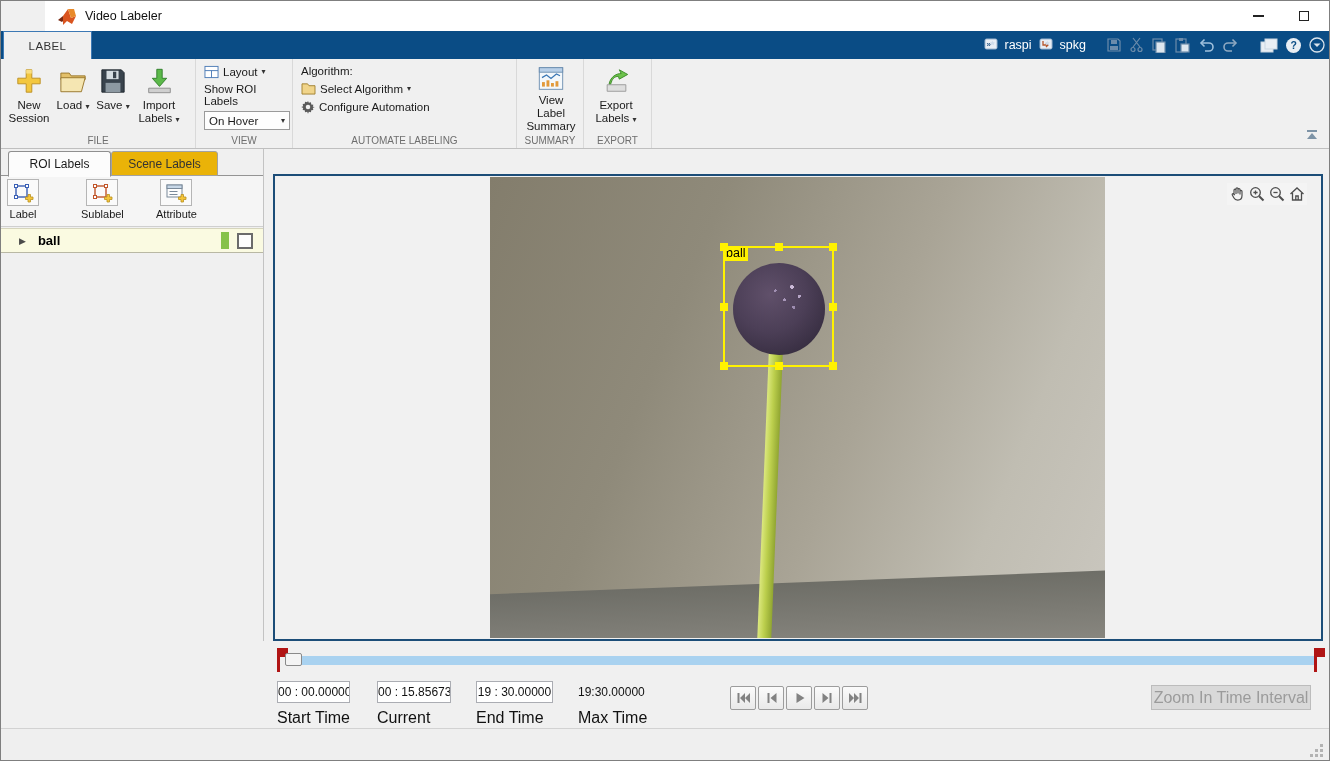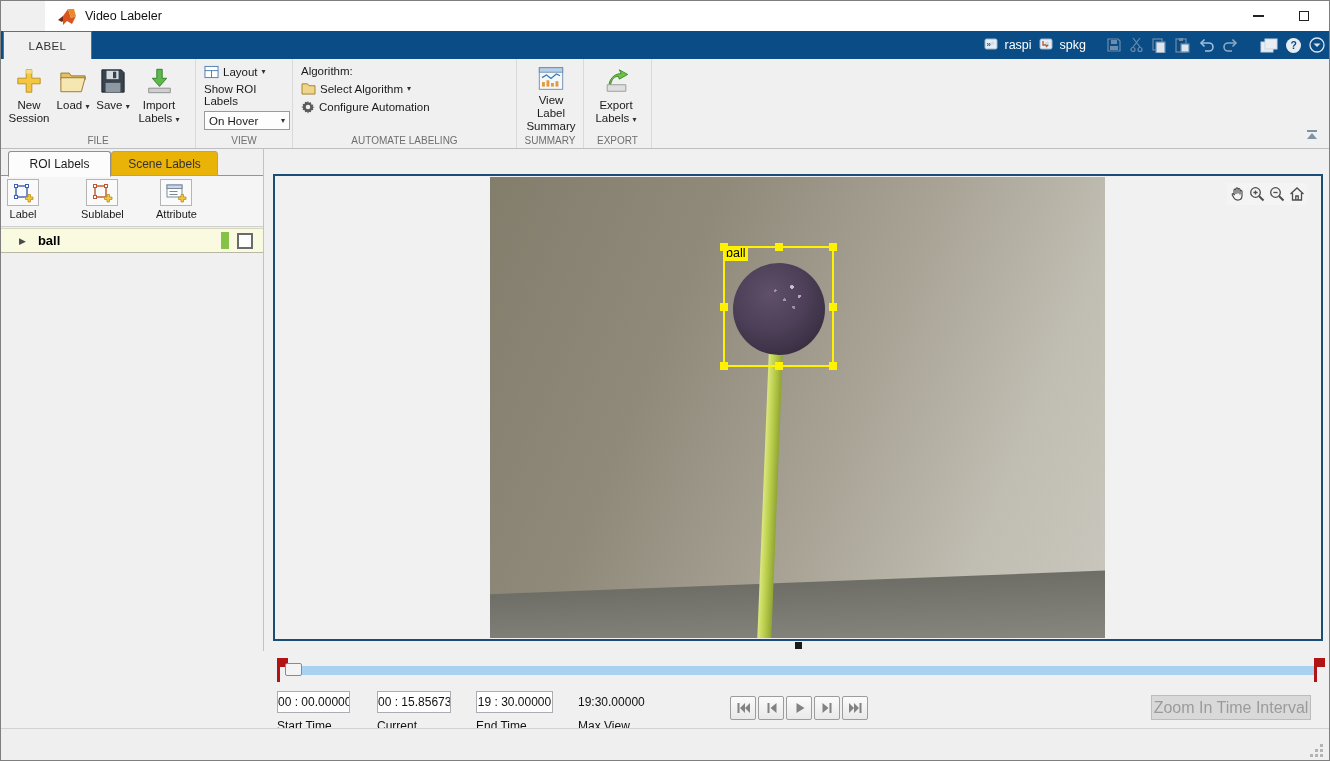--- a/index.html
+++ b/index.html
@@ -73,29 +73,29 @@
       radial-gradient(circle 1.6px at 66% 48%, #9d8cb0 98%, transparent),
       radial-gradient(circle 1.3px at 46% 30%, #a08fb2 98%, transparent),
       radial-gradient(circle at 40% 34%, #60506a 0%, #4c3f57 45%, #3a3044 75%, #2f2739 100%); }
   .bbox { position:absolute; left:233px; top:69px; width:111px; height:121px; border:2px solid #fff200; }
   .bbox .tag { position:absolute; left:-2px; top:-2px; background:#fff200; color:#000; font-size:12.5px; padding:0 3px 1px; }
   .hdl { position:absolute; width:8px; height:8px; background:#fff200; }
   .ovl-tools { position:absolute; right:14px; top:7px; width:80px; height:22px; background:rgba(244,244,244,.85); display:flex; align-items:center; justify-content:space-around; }
   .sel-handle { position:absolute; left:522px; top:468px; width:7px; height:7px; background:#1a1a1a; }
 
   
-  .timeline { position:absolute; left:0; top:640px; width:100%; height:87px; background:#f0f0f0;margin-top:10px; }
+  .timeline { position:absolute; left:0; top:640px; width:100%; height:87px; background:#f0f0f0; }
   .track { position:absolute; left:287px; top:15px; width:1029px; height:9px; background:#a9d2f0; }
   .flag { position:absolute; top:7px; }
   .flag .pole { position:absolute; left:0; top:0; width:3px; height:24px; background:#b01414; }
   .flag .cloth { position:absolute; left:0; top:0; width:11px; height:9px; background:#b01414; }
   .thumb { position:absolute; left:284px; top:12px; width:17px; height:13px; background:#f4f4f4; border:1px solid #8a8a8a; border-radius:2px; }
   .tfield { position:absolute; top:40px; height:22px; border:1px solid #abadb3; background:#fff; text-align:center; font-size:12px; font-family:"Liberation Sans",sans-serif; color:#111; }
   .tstatic { position:absolute; top:44px; font-size:12px; color:#111; }
-  .tlabel { position:absolute; top:68px; font-size:12px; color:#111; }
+  .tlabel { position:absolute; top:68px; font-size:16px; color:#111; }
   .pb-btn { position:absolute; top:45px; width:26px; height:24px; background:linear-gradient(#fbfbfb,#e9e9e9); border:1px solid #9c9c9c; border-radius:2px; display:flex; align-items:center; justify-content:center; }
   .zoom-int-btn { position:absolute; right:18px; top:44px; width:160px; height:25px; background:#d9d9d9; border:1px solid #bcbcbc; color:#9b9b9b; font-size:16px; display:flex; align-items:center; justify-content:center; }
 
   
   .statusbar { position:absolute; left:0; top:727px; width:100%; height:34px; background:#efefef; border-top:1px solid #d2d2d2; }
   .grip { position:absolute; right:6px; bottom:5px; width:14px; height:14px; }
   .grip i { position:absolute; width:3px; height:3px; background:#b3b3b3; }
 </style>
 </head>
 <body>
@@ -415,21 +415,21 @@
     <div class="thumb"></div>
 
     <input class="tfield" style="left: 276px; width: 73px;" value="00 : 00.00000">
     <input class="tfield" style="left: 376px; width: 74px;" value="00 : 15.85673">
     <input class="tfield" style="left: 475px; width: 77px;" value="19 : 30.00000">
     <div class="tstatic" style="left:577px">19:30.00000</div>
 
     <div class="tlabel" style="left:276px">Start Time</div>
     <div class="tlabel" style="left:376px">Current</div>
     <div class="tlabel" style="left:475px">End Time</div>
-    <div class="tlabel" style="left:577px">Max View</div>
+    <div class="tlabel" style="left:577px">Max Time</div>
 
     <div class="pb-btn" style="left:729px">
       <svg width="17" height="14" viewBox="0 0 17 14" fill="#828282">
           <path d="M2.5 2h2v10h-2zM10 2L5 7l5 5zM15 2l-5 5 5 5z"></path>
         </svg>
     </div>
     <div class="pb-btn" style="left:757px">
       <svg width="17" height="14" viewBox="0 0 17 14" fill="#828282">
           <path d="M4.5 2h2v10h-2zM13.5 2l-6 5 6 5z"></path>
         </svg>

